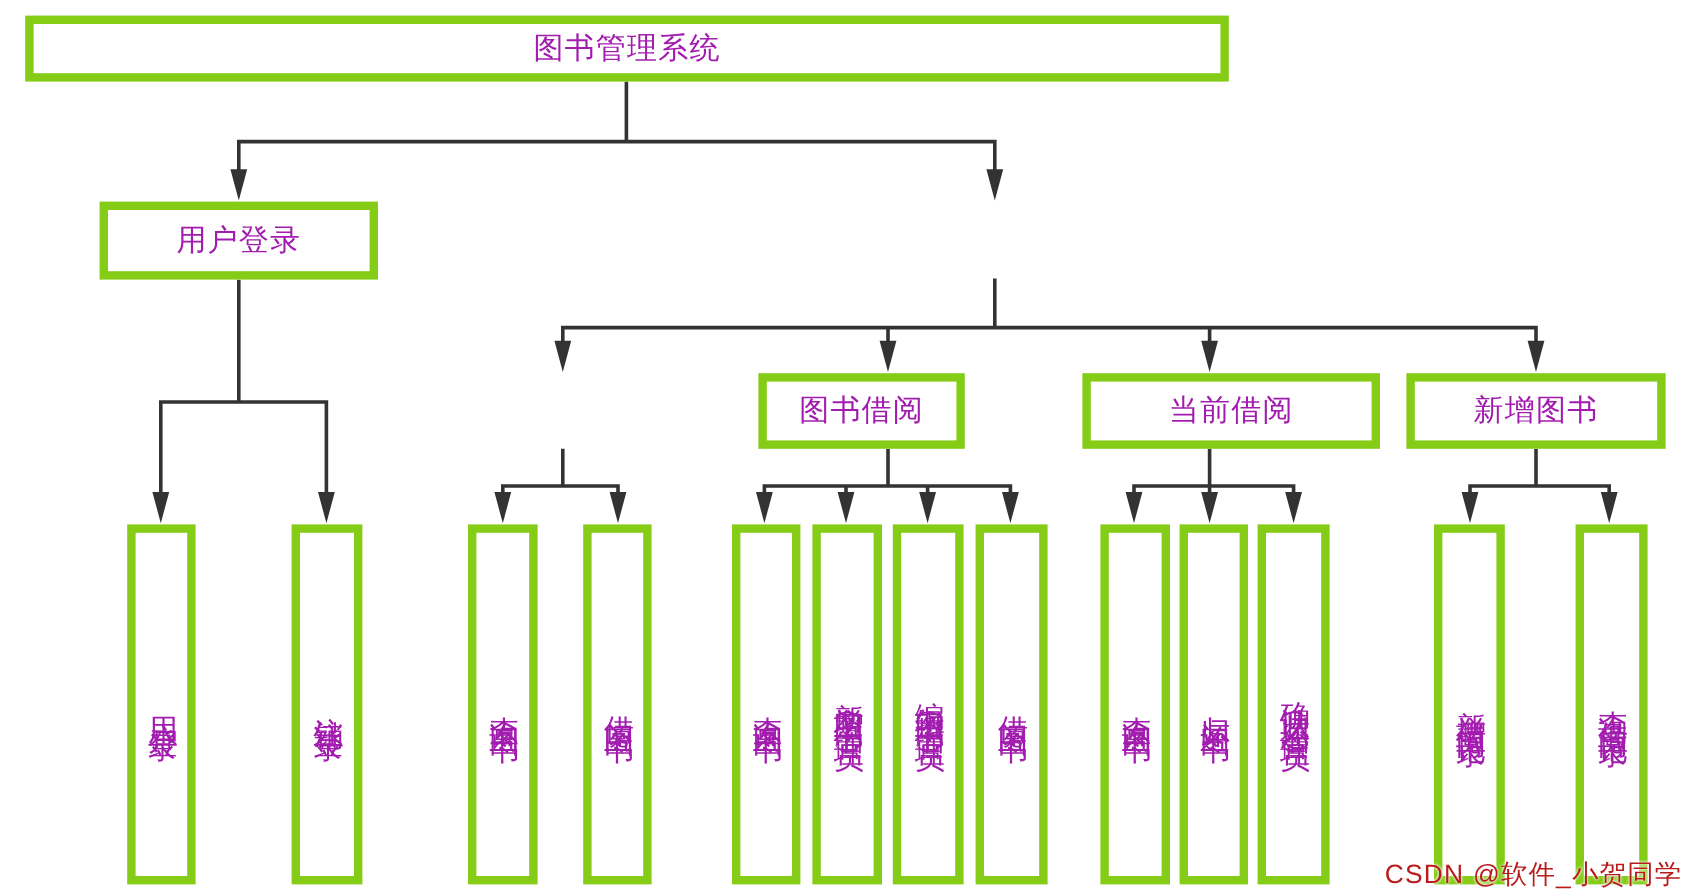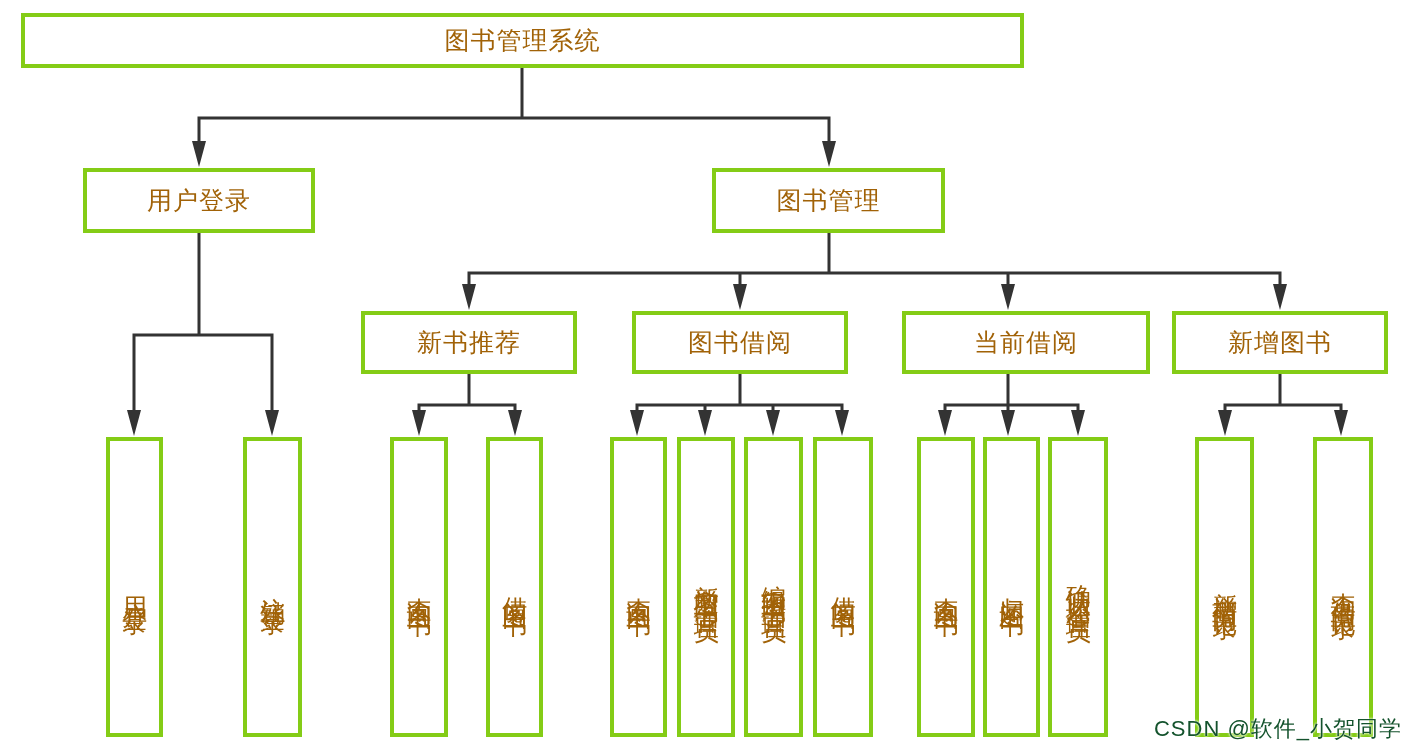--- a/index.html
+++ b/index.html
@@ -20,25 +20,25 @@
     left: 0;
     top: 0;
     width: 1405px;
     height: 747px;
     pointer-events: none;
   }
   .box {
     position: absolute;
     box-sizing: border-box;
     background: #ffffff;
-    border: 4px solid #84cc16;
+    border: 7px solid #84cc16;
     display: flex;
     align-items: center;
     justify-content: center;
-    color: #a16207;
+    color: #a21caf;
   }
   .box.h span {
     font-size: 25px;
     letter-spacing: 1px;
     white-space: nowrap;
     line-height: 1;
   }
   .box.v span {
     writing-mode: vertical-rl;
     text-orientation: mixed;
@@ -50,21 +50,21 @@
   .leaf {
     top: 437px;
     height: 300px;
   }
   .watermark {
     position: absolute;
     right: 3px;
     bottom: 3px;
     font-size: 22px;
     letter-spacing: 1px;
-    color: #14532d;
+    color: #b91c1c;
     text-shadow: 0 0 3px #ffffff, 0 0 2px #ffffff;
     white-space: nowrap;
     z-index: 5;
   }
 </style>
 </head>
 <body>
 
 <div class="stage">
 
@@ -115,28 +115,22 @@
       M1341 436 L1334 410 L1348 410 Z"></path>
   </svg>
 
   <div class="box h" style="left:21px; top:13px; width:1003px; height:55px">
     <span>图书管理系统</span>
   </div>
 
   <div class="box h" style="left:83px; top:168px; width:232px; height:65px">
     <span>用户登录</span>
   </div>
-  <div class="box h" style="left:712px; top:168px; width:233px; height:65px">
-    <span>图书管理</span>
-  </div>
 
-  <div class="box h" style="left:361px; top:311px; width:216px; height:63px">
-    <span>新书推荐</span>
-  </div>
-  <div class="box h" style="left:632px; top:311px; width:216px; height:63px">
+  <div class="box h" style="left:632px; top:311px; width:172px; height:63px">
     <span>图书借阅</span>
   </div>
   <div class="box h" style="left:902px; top:311px; width:248px; height:63px">
     <span>当前借阅</span>
   </div>
   <div class="box h" style="left:1172px; top:311px; width:216px; height:63px">
     <span>新增图书</span>
   </div>
 
   <div class="box v leaf" style="left:106px; width:57px">

